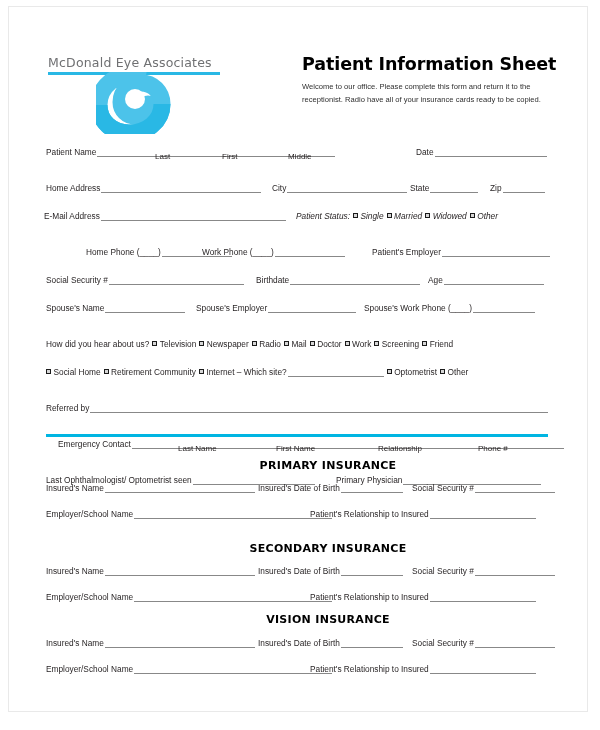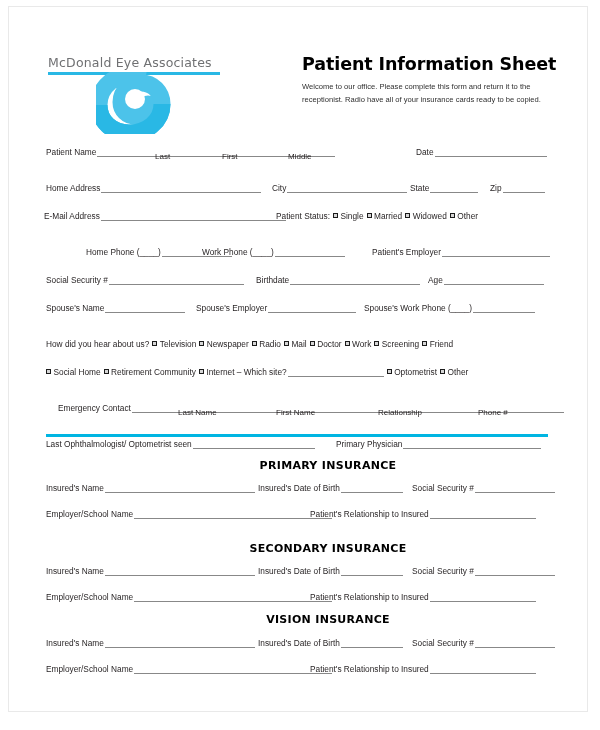--- a/index.html
+++ b/index.html
@@ -228,21 +228,21 @@
         <span class="lbl">Zip</span>
         <span class="rule" style="width:42px;"></span>
       </div>
     </div>
 
     <div class="row" style="margin-top:5px;">
       <div class="fieldline" style="left:44px;">
         <span class="lbl">E-Mail Address</span>
         <span class="rule" style="width:185px;"></span>
       </div>
-      <div class="fieldline" style="left:276px;">
+      <div class="fieldline" style="left:296px;font-style:italic;">
         <span class="lbl">Patient Status:</span>
         <span class="lbl">
           <span class="cb"></span><span>Single</span>
         </span>
         <span class="lbl">
           <span class="cb"></span><span>Married</span>
         </span>
         <span class="lbl">
           <span class="cb"></span><span>Widowed</span>
         </span>
@@ -315,20 +315,26 @@
       <div class="fieldline" style="left:46px;">
         <span class="lbl"><span class="cb" style="margin-left:0;"></span><span>Social Home</span></span>
         <span class="lbl"><span class="cb"></span><span>Retirement Community</span></span>
         <span class="lbl"><span class="cb"></span><span>Internet – Which site?</span></span>
         <span class="rule" style="width:96px;"></span>
         <span class="lbl"><span class="cb"></span><span>Optometrist</span></span>
         <span class="lbl"><span class="cb"></span><span>Other</span></span>
       </div>
     </div>
 
+    <div class="row" style="margin-top:13px;">
+      <div class="fieldline" style="left:46px;">
+        <span class="lbl">Referred by</span>
+        <span class="rule" style="width:458px;"></span>
+      </div>
+    </div>
 
     <div class="row" style="margin-top:13px;margin-left:12px;">
       <div class="fieldline" style="left:46px;">
         <span class="lbl">Emergency Contact</span>
         <span class="rule" style="width:432px;"></span>
       </div>
       <span class="sub" style="left:166px;">Last Name</span>
       <span class="sub" style="left:264px;">First Name</span>
       <span class="sub" style="left:366px;">Relationship</span>
       <span class="sub" style="left:466px;">Phone #</span>

